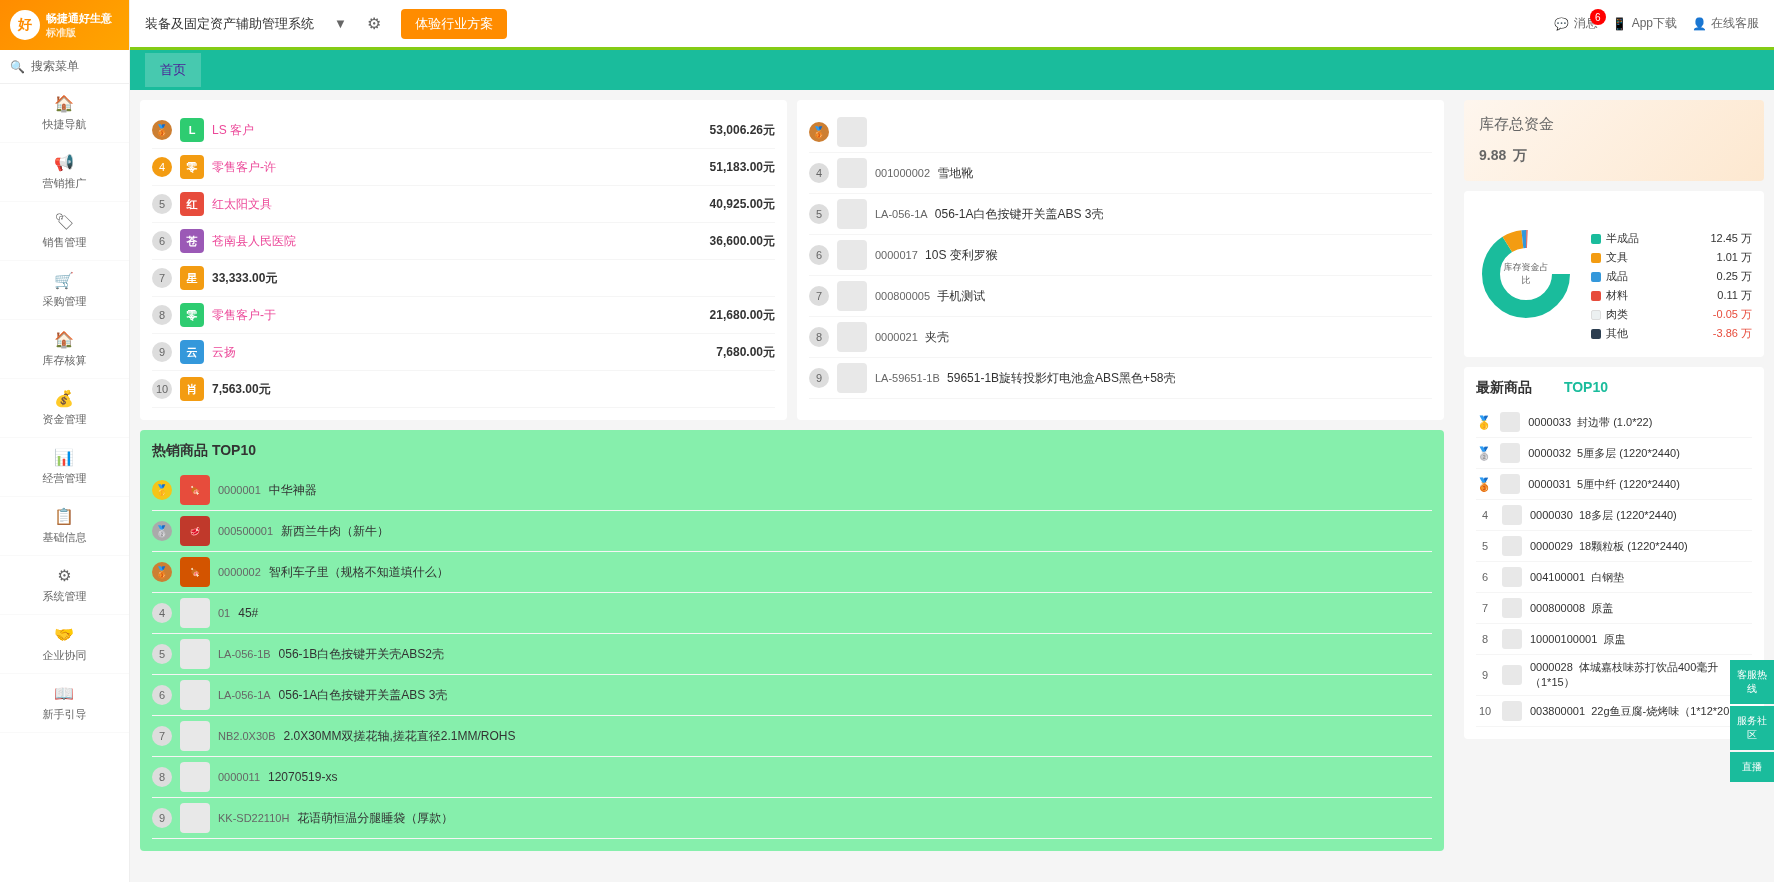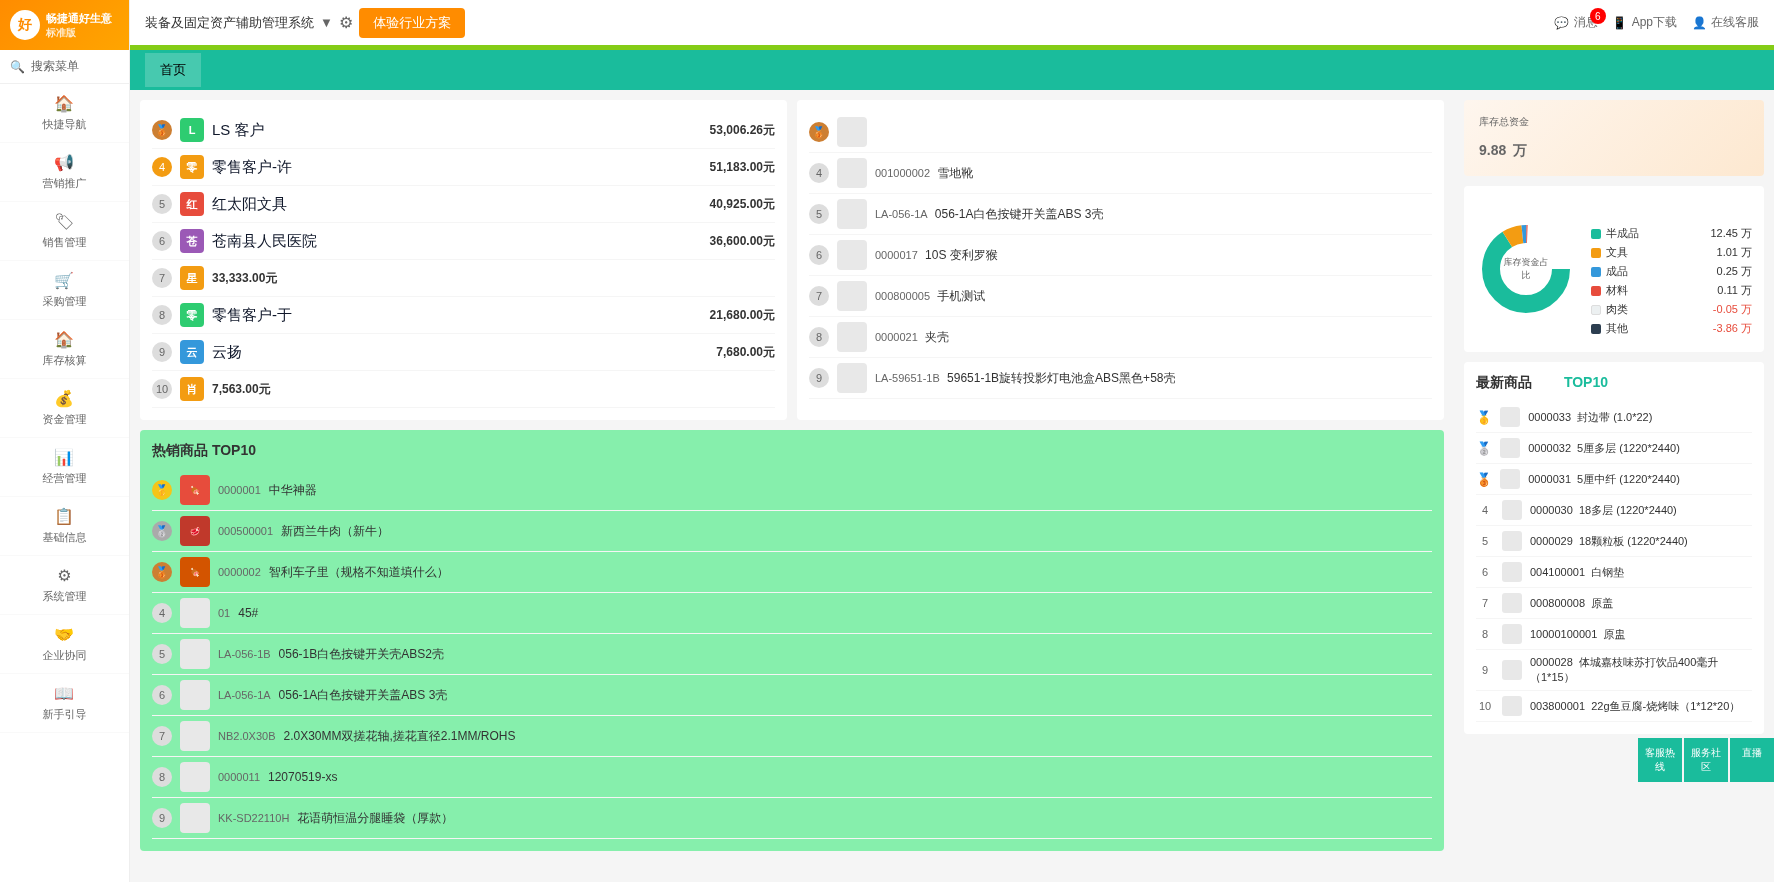--- a/index.html
+++ b/index.html
@@ -70,22 +70,22 @@
       overflow: hidden;
     }
 
     
     .topbar {
       height: 50px;
       background: #fff;
       display: flex;
       align-items: center;
       padding: 0 15px;
-      border-bottom: 5px solid #84cc16;
-      gap: 6px;
+      border-bottom: 3px solid #84cc16;
+      gap: 20px;
     }
     .topbar-gear { color: #666; cursor: pointer; font-size: 16px; }
     .topbar-trial-btn {
       background: #ff8c00;
       color: white;
       padding: 6px 14px;
       border-radius: 4px;
       border: none;
       cursor: pointer;
       font-size: 13px;
@@ -121,21 +121,21 @@
 
     
     .page-nav {
       background: #1abc9c;
       height: 40px;
       display: flex;
       align-items: center;
       padding: 0 15px;
     }
     .page-nav-item {
-      color: #000000;
+      color: #4c1d95;
       padding: 8px 15px;
       font-size: 13px;
       cursor: pointer;
     }
     .page-nav-item.active {
       background: rgba(255,255,255,0.2);
     }
 
     
     .content-area {
@@ -193,21 +193,21 @@
       height: 24px;
       border-radius: 4px;
       display: flex;
       align-items: center;
       justify-content: center;
       color: white;
       font-size: 11px;
       font-weight: bold;
       flex-shrink: 0;
     }
-    .rank-name { flex: 1; color: #0f172a; font-size: 15px; }
+    .rank-name { flex: 1; color: #ec4899; font-size: 12px; }
     .rank-amount { color: #333; font-size: 12px; font-weight: bold; }
 
     
     .product-item {
       display: flex;
       align-items: center;
       padding: 5px 0;
       border-bottom: 1px solid #f5f5f5;
       gap: 8px;
     }
@@ -248,21 +248,21 @@
       display: flex;
       flex-direction: column;
       flex-shrink: 0;
     }
 
     .inventory-total-panel {
       background: linear-gradient(135deg, #fef6ee, #fde8d0);
       border-radius: 4px;
       padding: 15px;
     }
-    .inventory-total-label { color: #666; font-size: 10px; }
+    .inventory-total-label { color: #666; font-size: 15px; }
     .inventory-total-value { color: #333; font-size: 24px; font-weight: bold; margin-top: 4px; }
     .inventory-total-value span { font-size: 14px; color: #666; }
 
     
     .chart-container {
       background: white;
       border-radius: 4px;
       padding: 12px;
     }
     .chart-inner {
@@ -332,20 +332,21 @@
       flex-shrink: 0;
     }
     .new-product-name { color: #333; font-size: 11px; flex: 1; }
 
     
     .float-btns {
       position: fixed;
       right: 0;
       bottom: 100px;
       display: flex;
+      flex-direction: column;
       gap: 2px;
     }
     .float-btn {
       width: 44px;
       background: #1abc9c;
       color: white;
       font-size: 10px;
       text-align: center;
       padding: 8px 4px;
       cursor: pointer;

